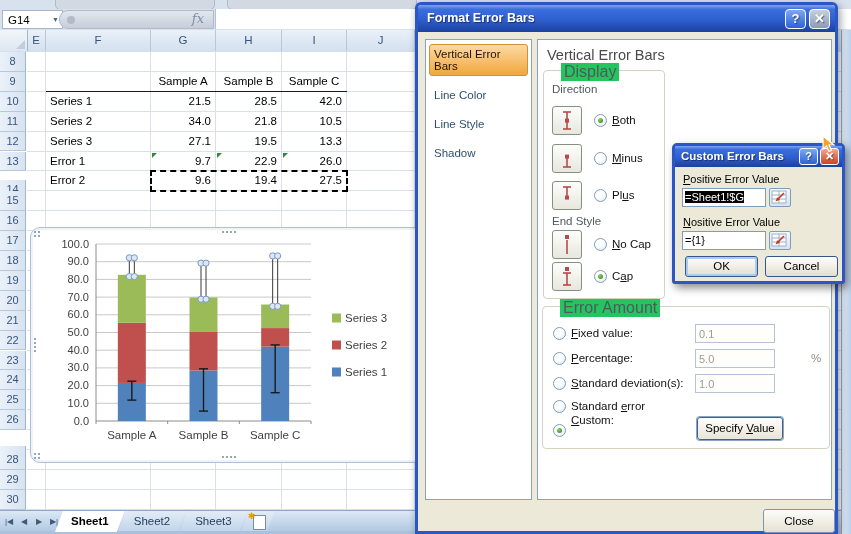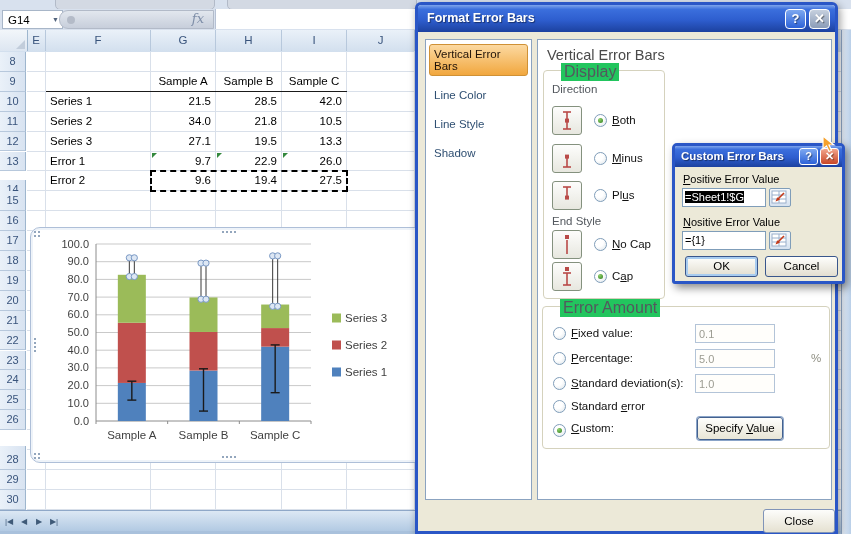--- a/index.html
+++ b/index.html
@@ -319,20 +319,29 @@
     <div class="h-dots" style="right:2px;bottom:2px;width:8px;height:8px;"></div>
   </div>
 
   <div class="tabbar">
     <div class="tnav" id="tabNav">
         <b>|◀</b>
         <b>◀</b>
         <b>▶</b>
         <b>▶|</b>
       </div>
+    <div class="tabs" id="tabs">
+        <div class="tab active">Sheet1</div>
+        <div class="tab">Sheet2</div>
+        <div class="tab">Sheet3</div>
+        <div class="instab">
+          <div class="insheet"></div>
+          <div class="instar">✱</div>
+        </div>
+      </div>
   </div>
   <div class="botstrip"></div>
   <div class="vscroll"></div>
 
   <div class="fdialog">
     <div class="ftitle xp-title-grad">
       <span>Format Error Bars</span>
       <span class="tbtn help">?</span>
       <span class="tbtn xgray">✕</span>
     </div>
@@ -428,21 +437,21 @@
         <span class="suffix" style="top:45px;">%</span>
 
         <span class="radio" style="left:10px;top:70px;"></span>
         <span class="rlabel" style="left:28px;top:70px;"><span></span><u>S</u><span>tandard deviation(s):</span></span>
         <input class="dinput" style="top: 67px;" disabled="" value="1.0">
 
         <span class="radio" style="left:10px;top:93px;"></span>
         <span class="rlabel" style="left:28px;top:93px;"><span>Standard </span><u>e</u><span>rror</span></span>
 
         <span class="radio on" style="left:10px;top:117px;"></span>
-        <span class="rlabel" style="left:28px;top:115px;"><span></span><u>C</u><span>ustom:</span></span>
+        <span class="rlabel" style="left:28px;top:107px;"><span></span><u>C</u><span>ustom:</span></span>
         <div class="specify"><span>Specify </span><u>V</u><span>alue</span></div>
       </div>
     </div>
 
     <div class="closebtn">Close</div>
   </div>
 
   <div class="cdialog">
     <div class="ctitle xp-title-grad">
       <span>Custom Error Bars</span>

